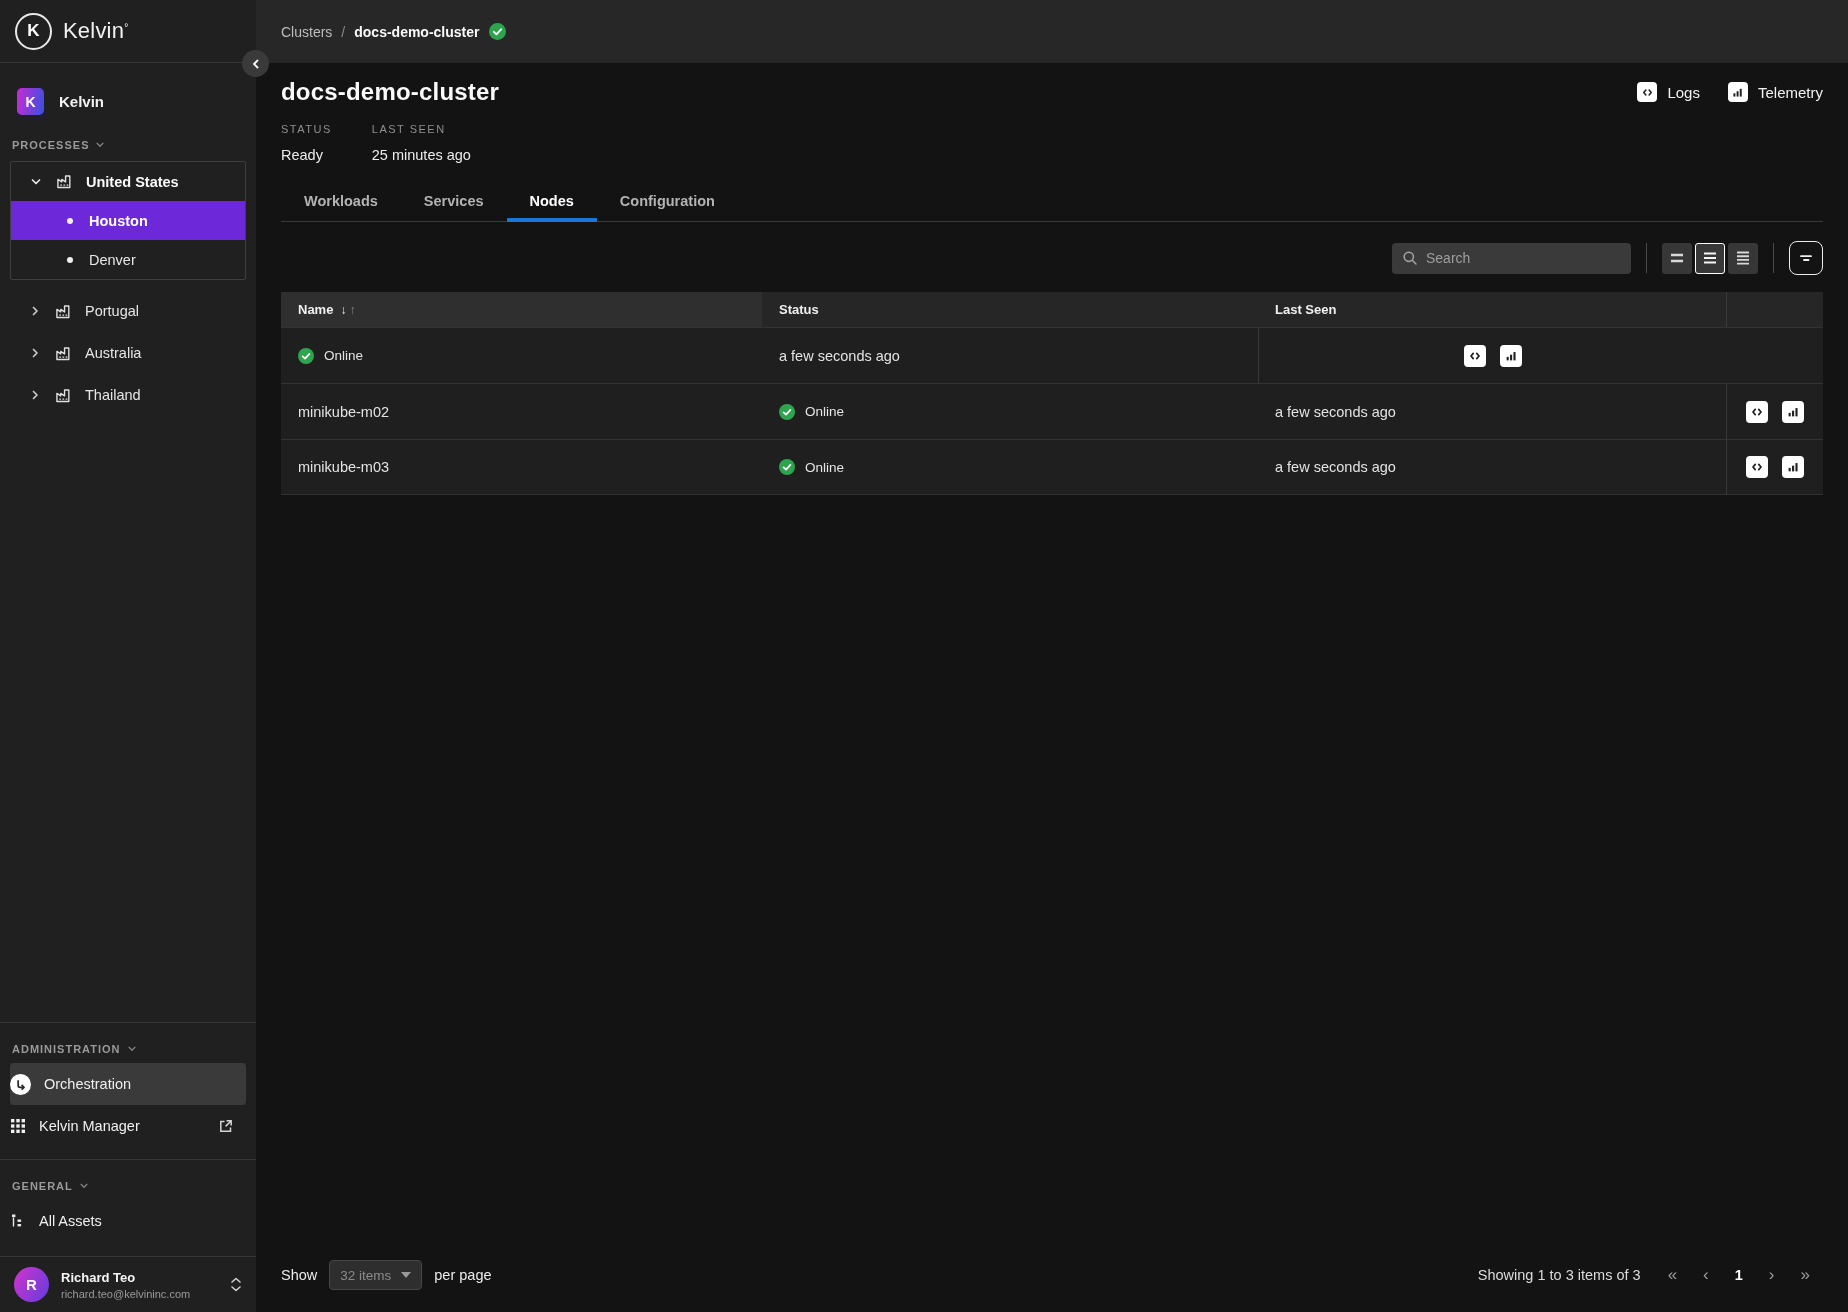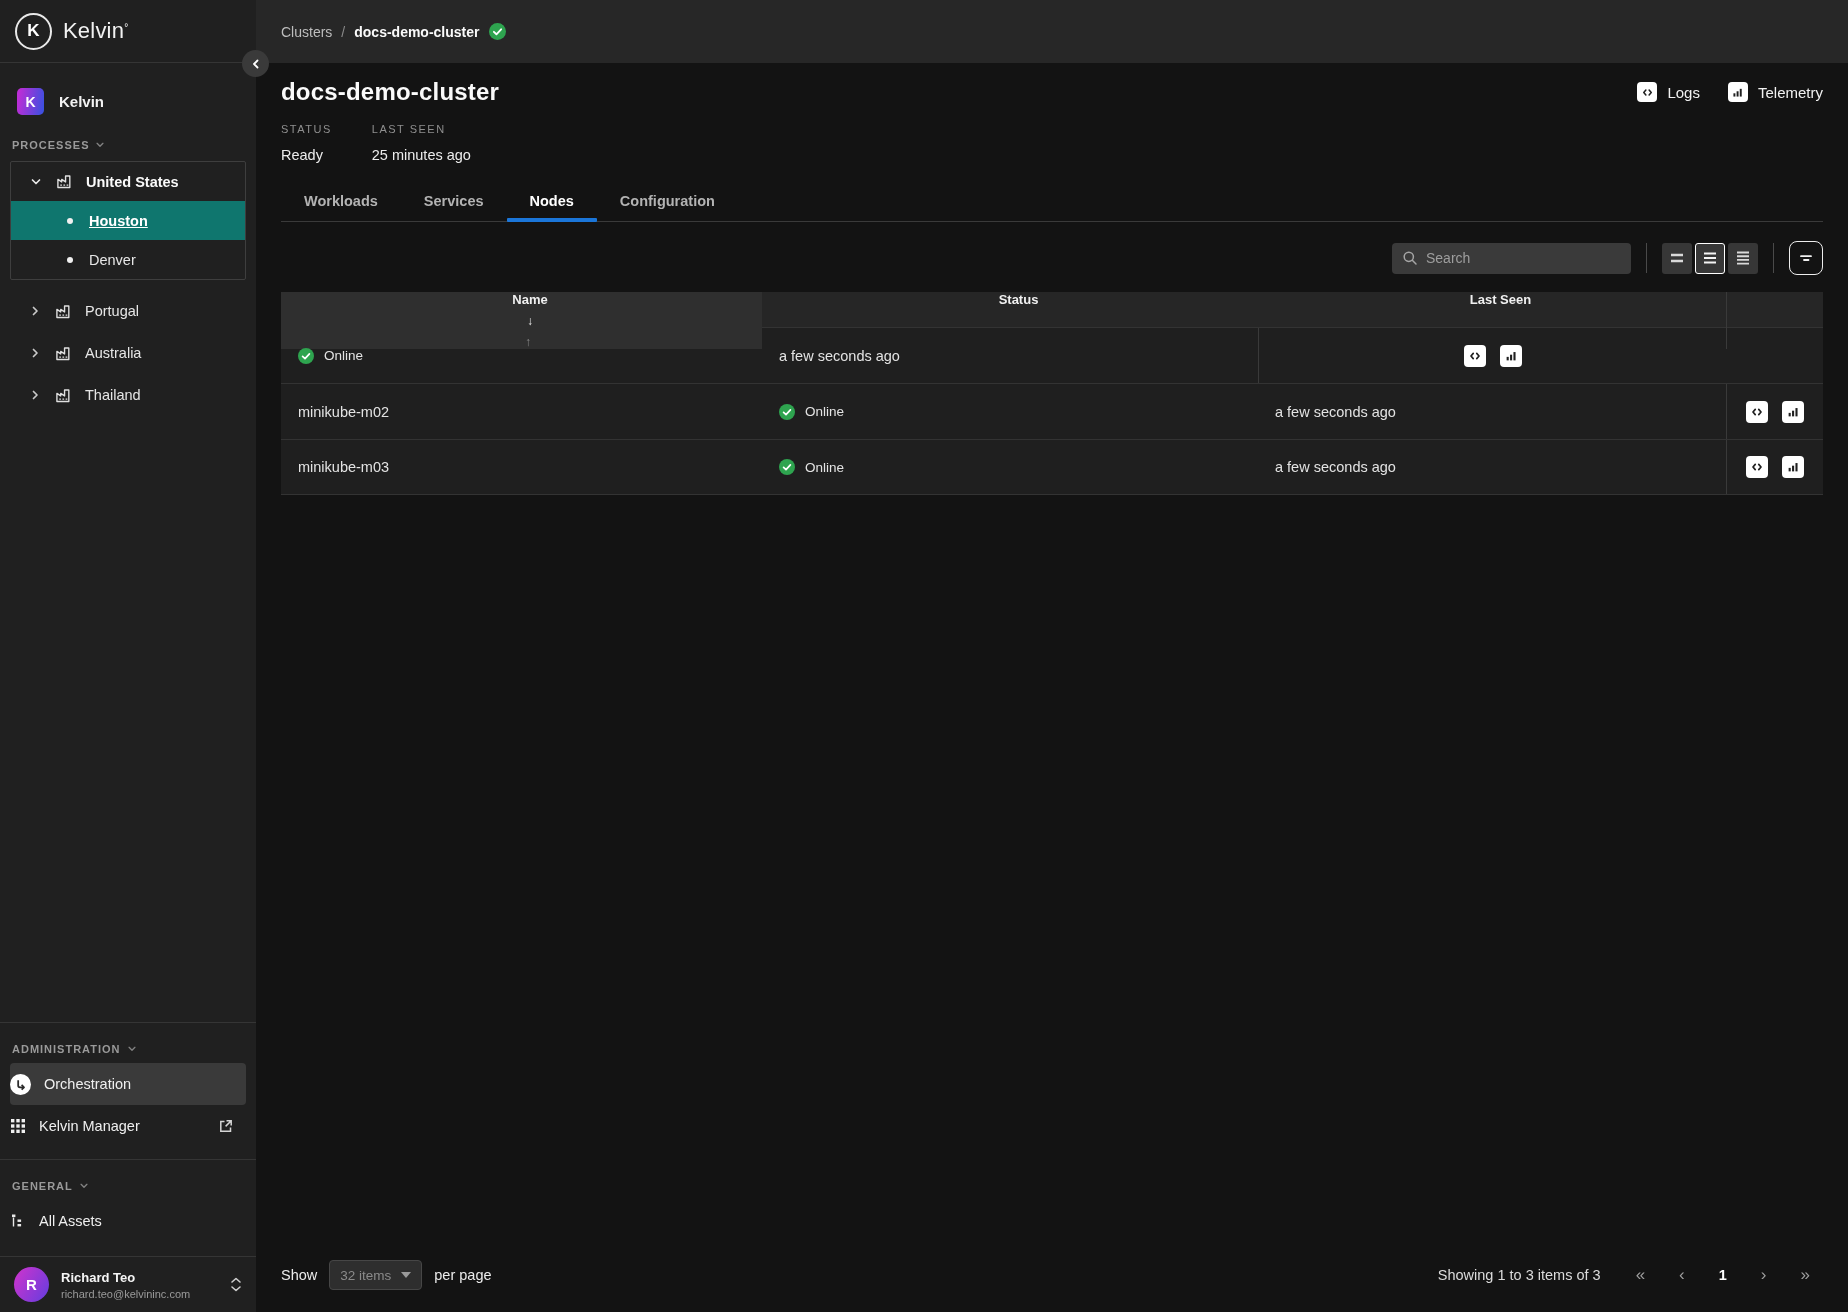--- a/index.html
+++ b/index.html
@@ -20,21 +20,21 @@
 
   .section-label { display:flex; align-items:center; gap:6px; margin:20px 12px 8px 12px; font-size:11px; font-weight:bold; letter-spacing:1px; color:#9a9a9a; }
   .section-label svg { opacity:.8; }
 
   .tree-group { margin:2px 10px 0 10px; border:1px solid #3e3e3e; border-radius:2px; overflow:hidden; }
   .nav-row { display:flex; align-items:center; height:39px; font-size:14.5px; color:#e6e6e6; cursor:default; }
   .nav-row .chev { width:14px; display:flex; justify-content:center; color:#d9d9d9; }
   .tree-group .nav-row { padding-left:18px; gap:13px; }
   .tree-group .nav-row.head { font-weight:bold; color:#fafafa; }
   .nav-row.city { padding-left:56px !important; gap:16px; }
-  .nav-row.selected { background:#0f766e; font-weight:bold; color:#fff;text-decoration:underline; }
+  .nav-row.selected { background:#6d28d9; font-weight:bold; color:#fff; }
   .bullet { width:6px; height:6px; border-radius:50%; background:#f0f0f0; }
   .country-list { margin-top:10px; }
   .country-list .nav-row { padding-left:28px; gap:13px; height:42px; }
   .factory { display:flex; }
 
   .sb-spacer { flex:1; }
   .sb-divider { border-top:1px solid #353535; }
 
   .admin-item { display:flex; align-items:center; gap:13px; height:42px; margin:0 10px; padding-left:0; border-radius:4px; font-size:14.5px; color:#efefef; }
   .admin-item.selected { background:#3a3a3a; }
@@ -82,39 +82,39 @@
   .vdivider { width:1px; height:30px; background:#4a4a4a; margin:0 15px; }
   .density-group { display:flex; gap:3px; }
   .density-btn { width:30px; height:31px; background:#373737; border:1px solid transparent; border-radius:3px; display:flex; align-items:center; justify-content:center; cursor:pointer; }
   .density-btn.selected { border-color:#fff; }
   .filter-btn { width:34px; height:34px; background:transparent; border:1.5px solid #ededed; border-radius:8px; display:flex; align-items:center; justify-content:center; cursor:pointer; }
 
   
   .table { margin-top:17px; }
   .t-head, .t-row { display:grid; grid-template-columns:481px 496px 1fr 97px; }
   .t-head { background:#262626; height:35px; }
-  .t-head .cell { display:flex; align-items:center; font-size:13px; font-weight:bold; color:#f0f0f0; padding-left:17px;flex-direction:column; }
+  .t-head .cell { display:flex; align-items:center; font-size:13px; font-weight:bold; color:#f0f0f0; padding-left:17px; }
   .t-head .cell.name { background:#2f2f2f; gap:7px; }
   .sort-down { color:#e8e8e8; font-size:12px; }
   .sort-up { color:#8a8a8a; font-size:12px; margin-left:-4px; }
   .t-row { background:#1f1f1f; height:56px; border-top:1px solid #333; font-size:14.5px; color:#e3e3e3; cursor:pointer; }
   .t-row:last-child { border-bottom:1px solid #333; }
   .t-row .cell { display:flex; align-items:center; padding-left:17px; }
   .status-cell { gap:10px; font-size:13.5px; }
   .actions-cell { border-left:1px solid #3a3a3a; justify-content:center; gap:14px; padding-left:0 !important; }
   .t-head .actions-cell { border-left:1px solid #3a3a3a; }
   .row-btn { width:22px; height:22px; background:#fff; border:none; border-radius:4px; display:flex; align-items:center; justify-content:center; cursor:pointer; }
 
   .content-spacer { flex:1; }
 
   
   .list-footer { display:flex; align-items:center; padding:12px 0 22px 0; font-size:14.5px; color:#ececec; }
   .perpage-select { display:flex; align-items:center; justify-content:space-between; width:93px; height:30px; margin:0 12px; background:#2e2e2e; border:1px solid #464646; border-radius:4px; padding:0 10px; color:#8a8a8a; font-size:13.5px; cursor:pointer; }
   .caret-down { width:0; height:0; border-left:5px solid transparent; border-right:5px solid transparent; border-top:6px solid #9a9a9a; }
-  .footer-right { margin-left:auto; display:flex; align-items:center; gap:8px;justify-content:space-between; }
+  .footer-right { margin-left:auto; display:flex; align-items:center; gap:0;justify-content:space-between; }
   .showing { color:#dcdcdc; margin-right:14px; }
   .page-btn { background:none; border:none; color:#9e9e9e; font-size:17px; font-family:inherit; padding:4px 13px; cursor:pointer; }
   .page-current { color:#fff; font-weight:bold; font-size:14.5px; padding:4px 13px; }
 
   .green-badge { border-radius:50%; display:inline-flex; }
   svg { display:block; }
 </style>
 </head>
 <body>
 

